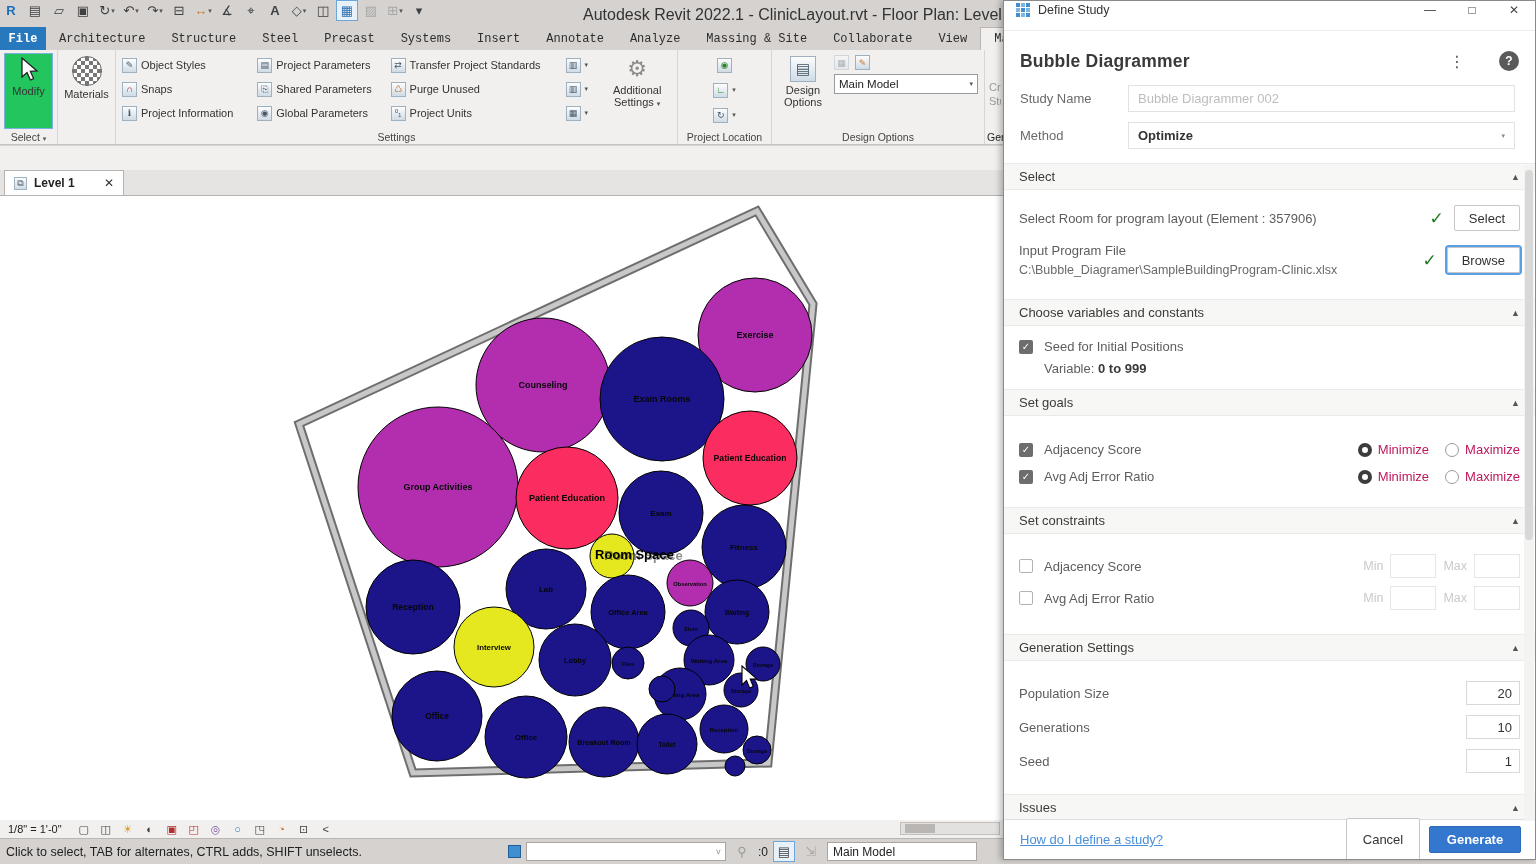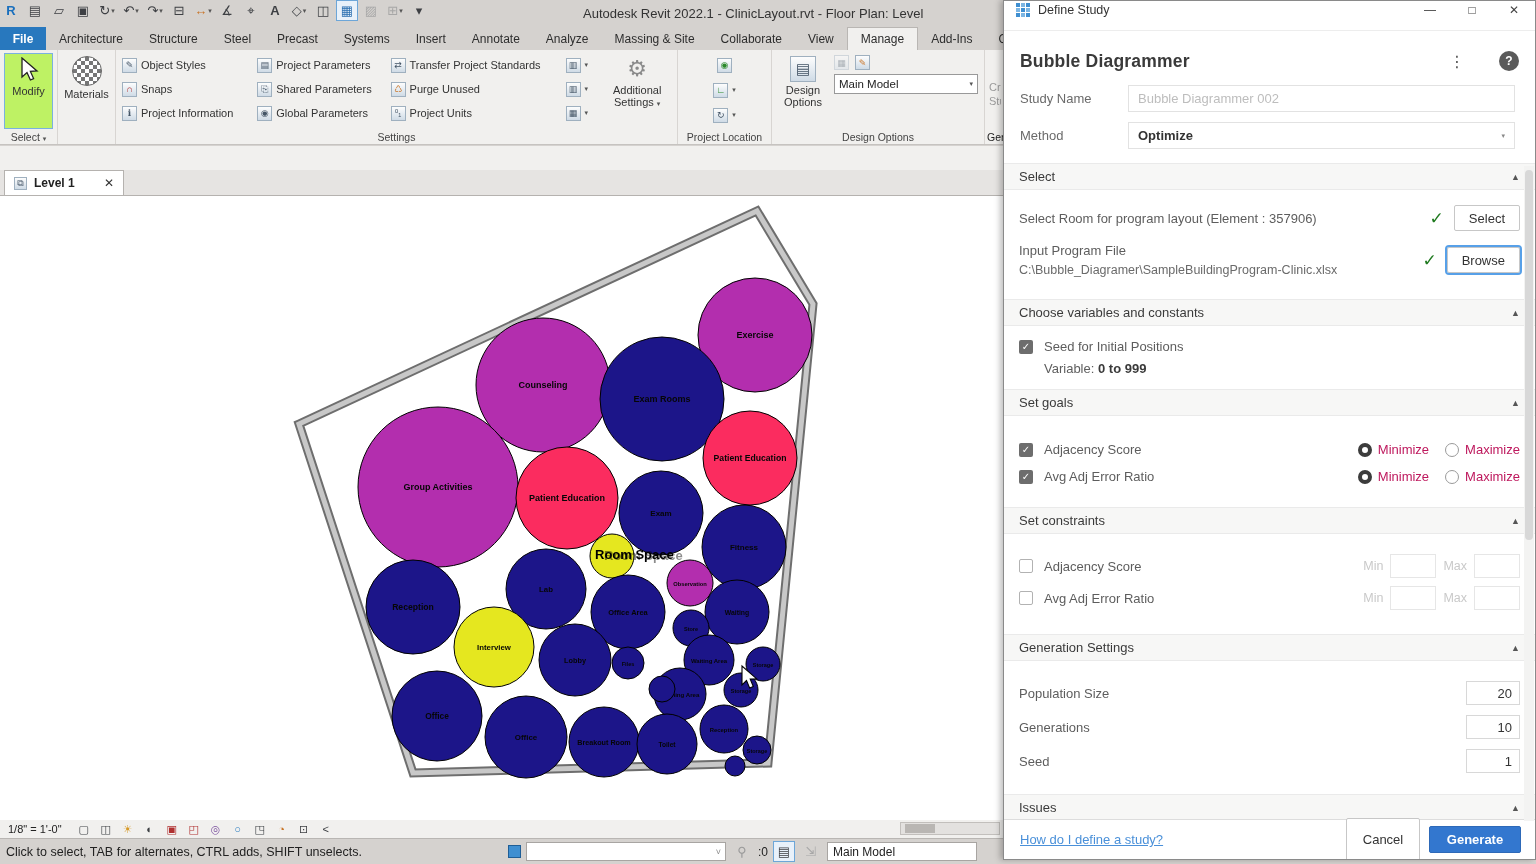--- a/index.html
+++ b/index.html
@@ -6,33 +6,33 @@
   html,body { width:1536px; height:864px; overflow:hidden; font-family:"Liberation Sans","DejaVu Sans",sans-serif; background:#d5d2cf; }
   .abs { position:absolute; }
 
   
   #titlebar { left:0; top:0; width:1536px; height:27px; background:#d5d2cf; }
   #qat { left:4px; top:2px; display:flex; align-items:center; gap:2px; }
   .gicon { display:inline-flex; align-items:center; justify-content:center; width:22px; height:21px; font-size:13px; color:#3e4044; cursor:default; }
   .gicon .crt { font-size:7px; color:#555; margin-left:1px; }
   .gicon.boxed { border:1px solid #6da6d8; background:#e8f1fa; }
   .gicon.dim { color:#a7a7a7; }
-  #win-title { top:6px; font-size:13px; color:#333; white-space:nowrap; }
-
-  #tabsrow { left:0; top:27px; width:1536px; height:23px; background:#d5d2cf; display:flex; align-items:flex-end; }
+  #win-title { top:6px; font-size:16px; color:#333; white-space:nowrap; }
+
+  #tabsrow { left:0; top:27px; width:1536px; height:23px; background:#d5d2cf; display:flex; align-items:flex-end;font-family:Liberation Mono, monospace; }
   .rtab { height:23px; padding:0 13px; display:flex; align-items:center; font-size:12px; color:#2d2d2d; cursor:default; }
   .rtab.file { background:#2878be; color:#fff; width:46px; justify-content:center; font-weight:bold; }
   .rtab.active { background:#f1f0ee; border:1px solid #b9b6b3; border-bottom:none; }
 
   
   #ribbon { left:0; top:50px; width:1536px; height:95px; background:#f1f0ee; border-bottom:1px solid #c6c3c0; display:flex; }
   .rgroup { position:relative; height:100%; border-right:1px solid #d8d5d2; padding:3px 4px 15px 4px; display:flex; gap:4px; }
   .rglabel { position:absolute; bottom:1px; left:0; right:0; text-align:center; font-size:10.5px; color:#444; white-space:nowrap; }
   .rbig { width:54px; display:flex; flex-direction:column; align-items:center; justify-content:flex-start; gap:2px; font-size:11px; color:#333; text-align:center; padding-top:3px; }
-  .rbig.hl { background:#bef264; border:1px solid #7ab1e0; }
+  .rbig.hl { background:#22c55e; border:1px solid #7ab1e0; }
   .rcol { display:flex; flex-direction:column; }
   .rbtn { display:flex; align-items:center; gap:4px; height:24px; font-size:11px; color:#333; white-space:nowrap; padding:0 2px; }
   .ic { width:15px; height:15px; border:1px solid #9fb0bf; background:linear-gradient(#fdfdfd,#cfdbe6); display:inline-flex; align-items:center; justify-content:center; font-size:9px; color:#456; flex:0 0 auto; }
   .ic.big { width:26px; height:26px; font-size:15px; }
   .caret { font-size:7px; color:#555; }
   .matsphere { width:30px; height:30px; border-radius:50%; border:1px solid #666;
      background-image:linear-gradient(45deg,#777 25%,transparent 25%,transparent 75%,#777 75%),linear-gradient(45deg,#777 25%,#fff 25%,#fff 75%,#777 75%);
      background-size:8px 8px; background-position:0 0,4px 4px; }
   #mm-combo { width:144px; height:20px; background:#fff; border:1px solid #999; display:flex; align-items:center; justify-content:space-between; font-size:11.5px; color:#222; padding:0 4px; margin-top:4px; }
   .gen-sliver { color:#9b9b9b; font-size:11px; line-height:1.25; padding-top:28px; overflow:hidden; width:18px; }

